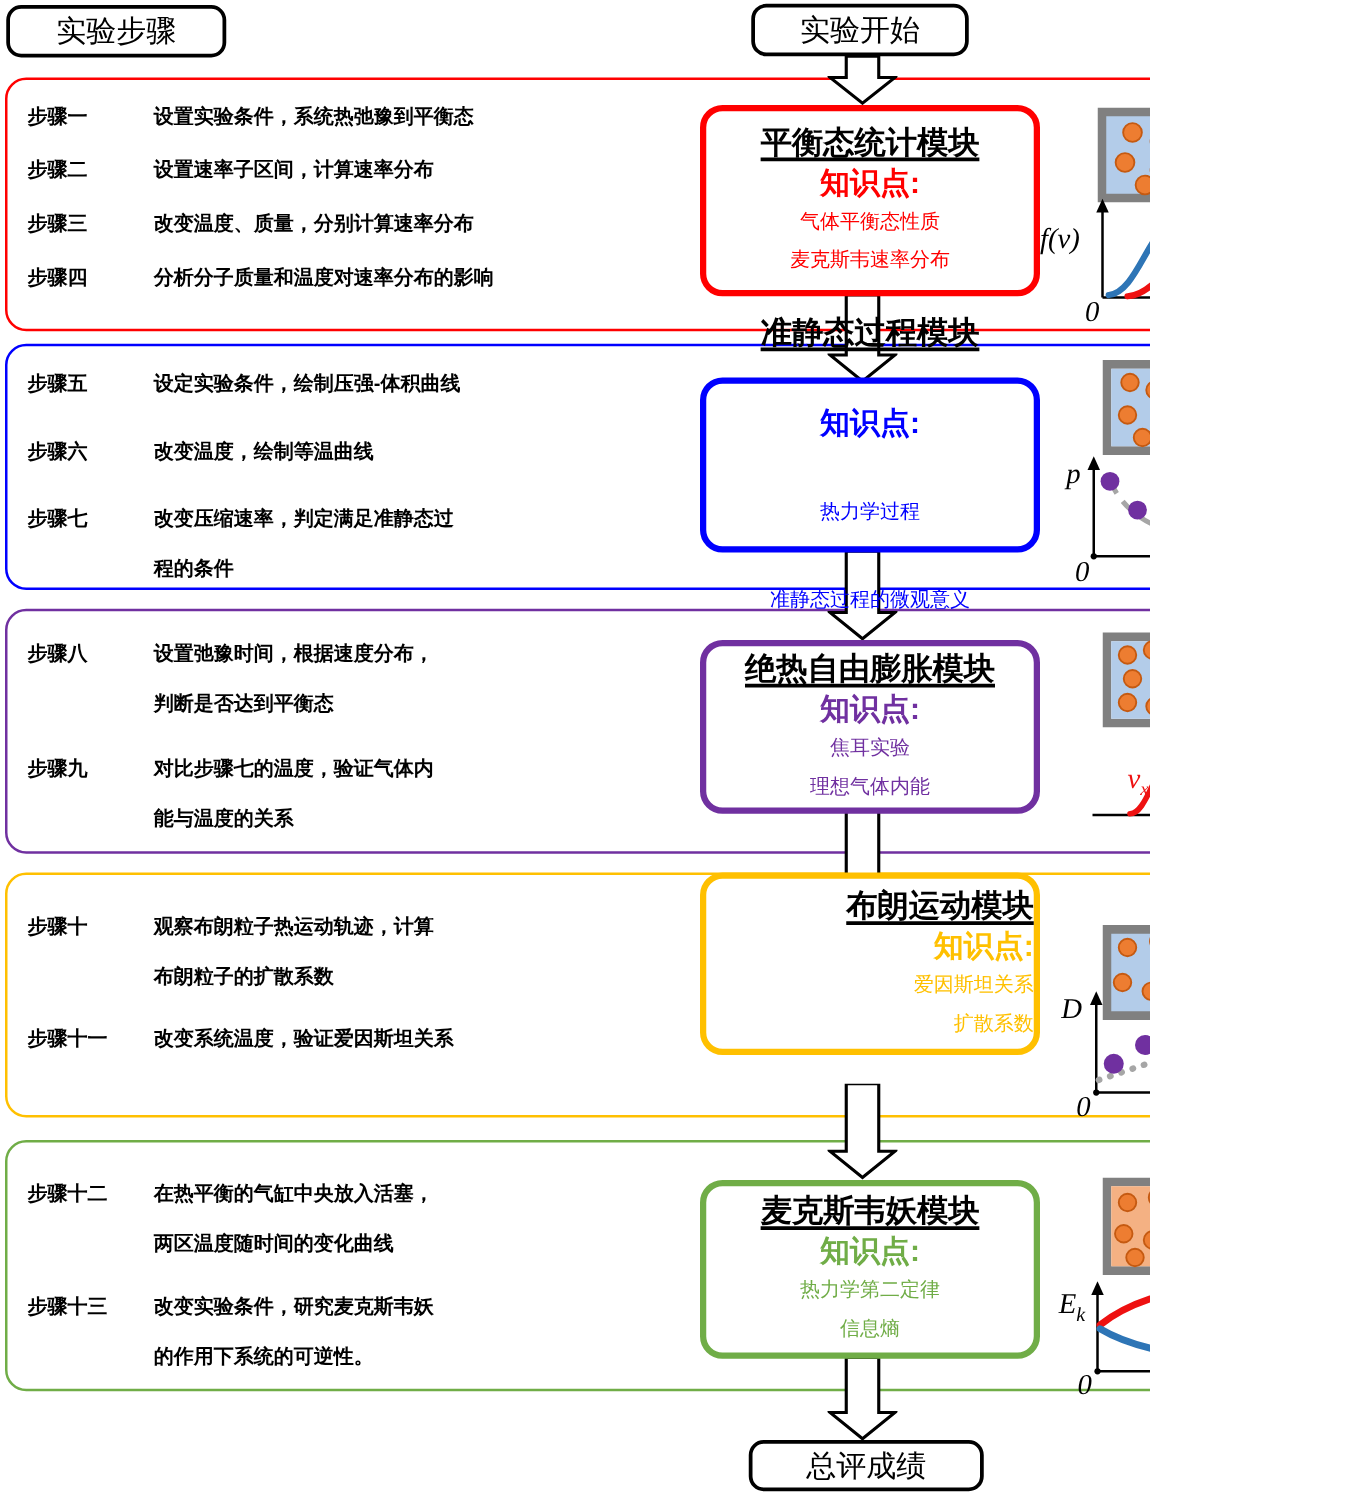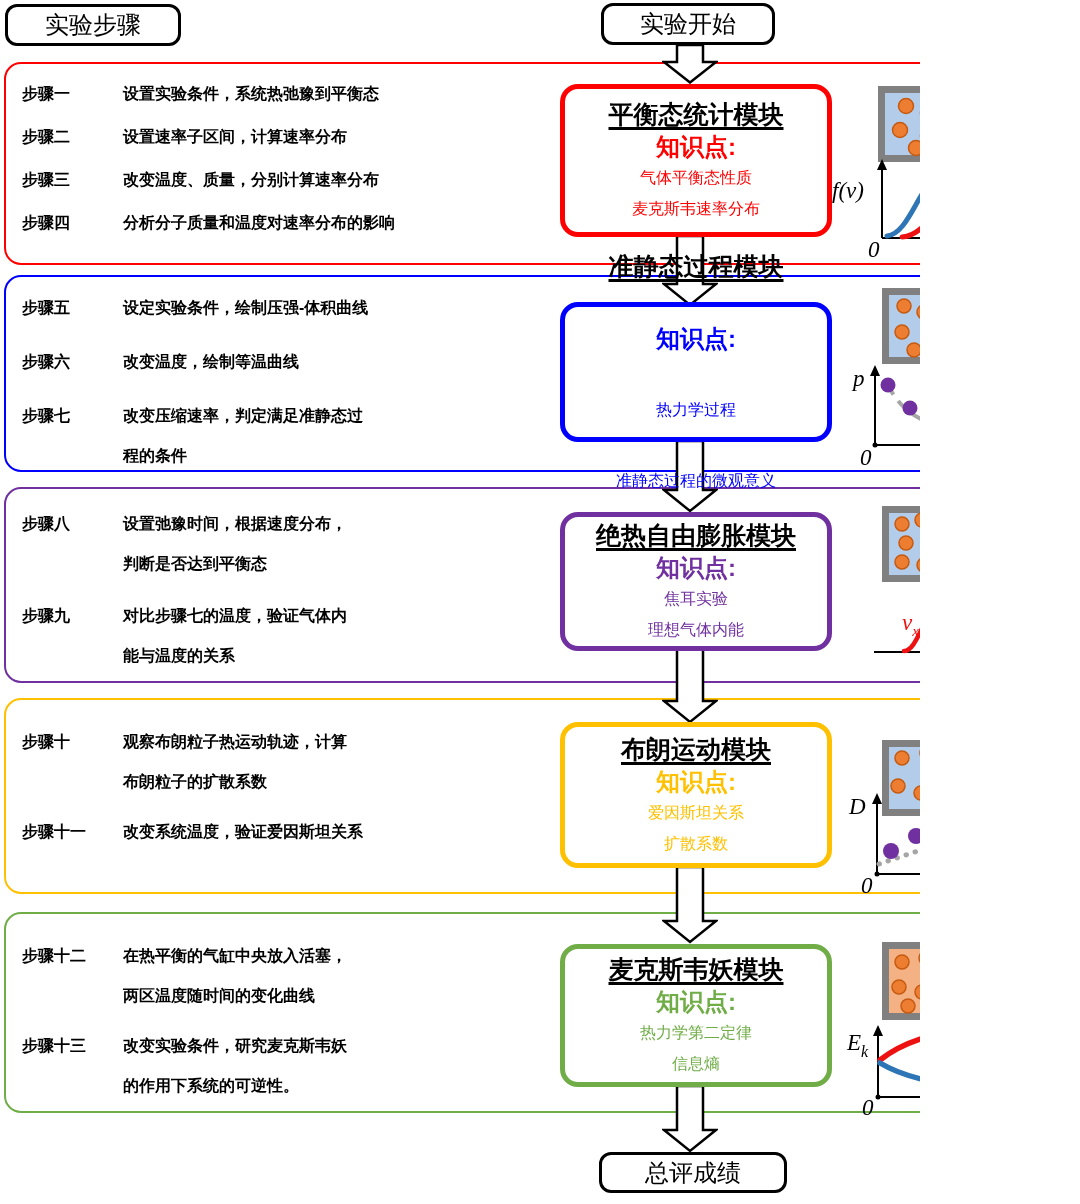--- a/index.html
+++ b/index.html
@@ -256,21 +256,21 @@
         <span class="lbl">步骤十</span>
         <span class="txt">观察布朗粒子热运动轨迹，计算
 布朗粒子的扩散系数</span>
       </div>
     <div class="step">
         <span class="lbl">步骤十一</span>
         <span class="txt">改变系统温度，验证爱因斯坦关系</span>
       </div>
   </div>
 
-  <div class="module" style="top: 722px; height: 146px; --accent: #FFC000;">
+  <div class="module" style="top: 698px; height: 146px; align-items: flex-end; --accent: #FFC000;">
     <div class="m-title">布朗运动模块</div>
     <div class="m-klabel">知识点:</div>
     <div class="m-point">爱因斯坦关系</div>
     <div class="m-point">扩散系数</div>
   </div>
 
   <svg class="illus" style="left:882px;top:740px" width="154" height="76" viewBox="0 0 154 76">
     <rect x="3.5" y="3.5" width="147" height="69" stroke-width="7" fill="#B3CCE9" stroke="#808080"></rect>
     <g stroke-width="1.5" fill="#ED7D31" stroke="#C55A11">
       <circle cx="20" cy="18" r="7"></circle>

